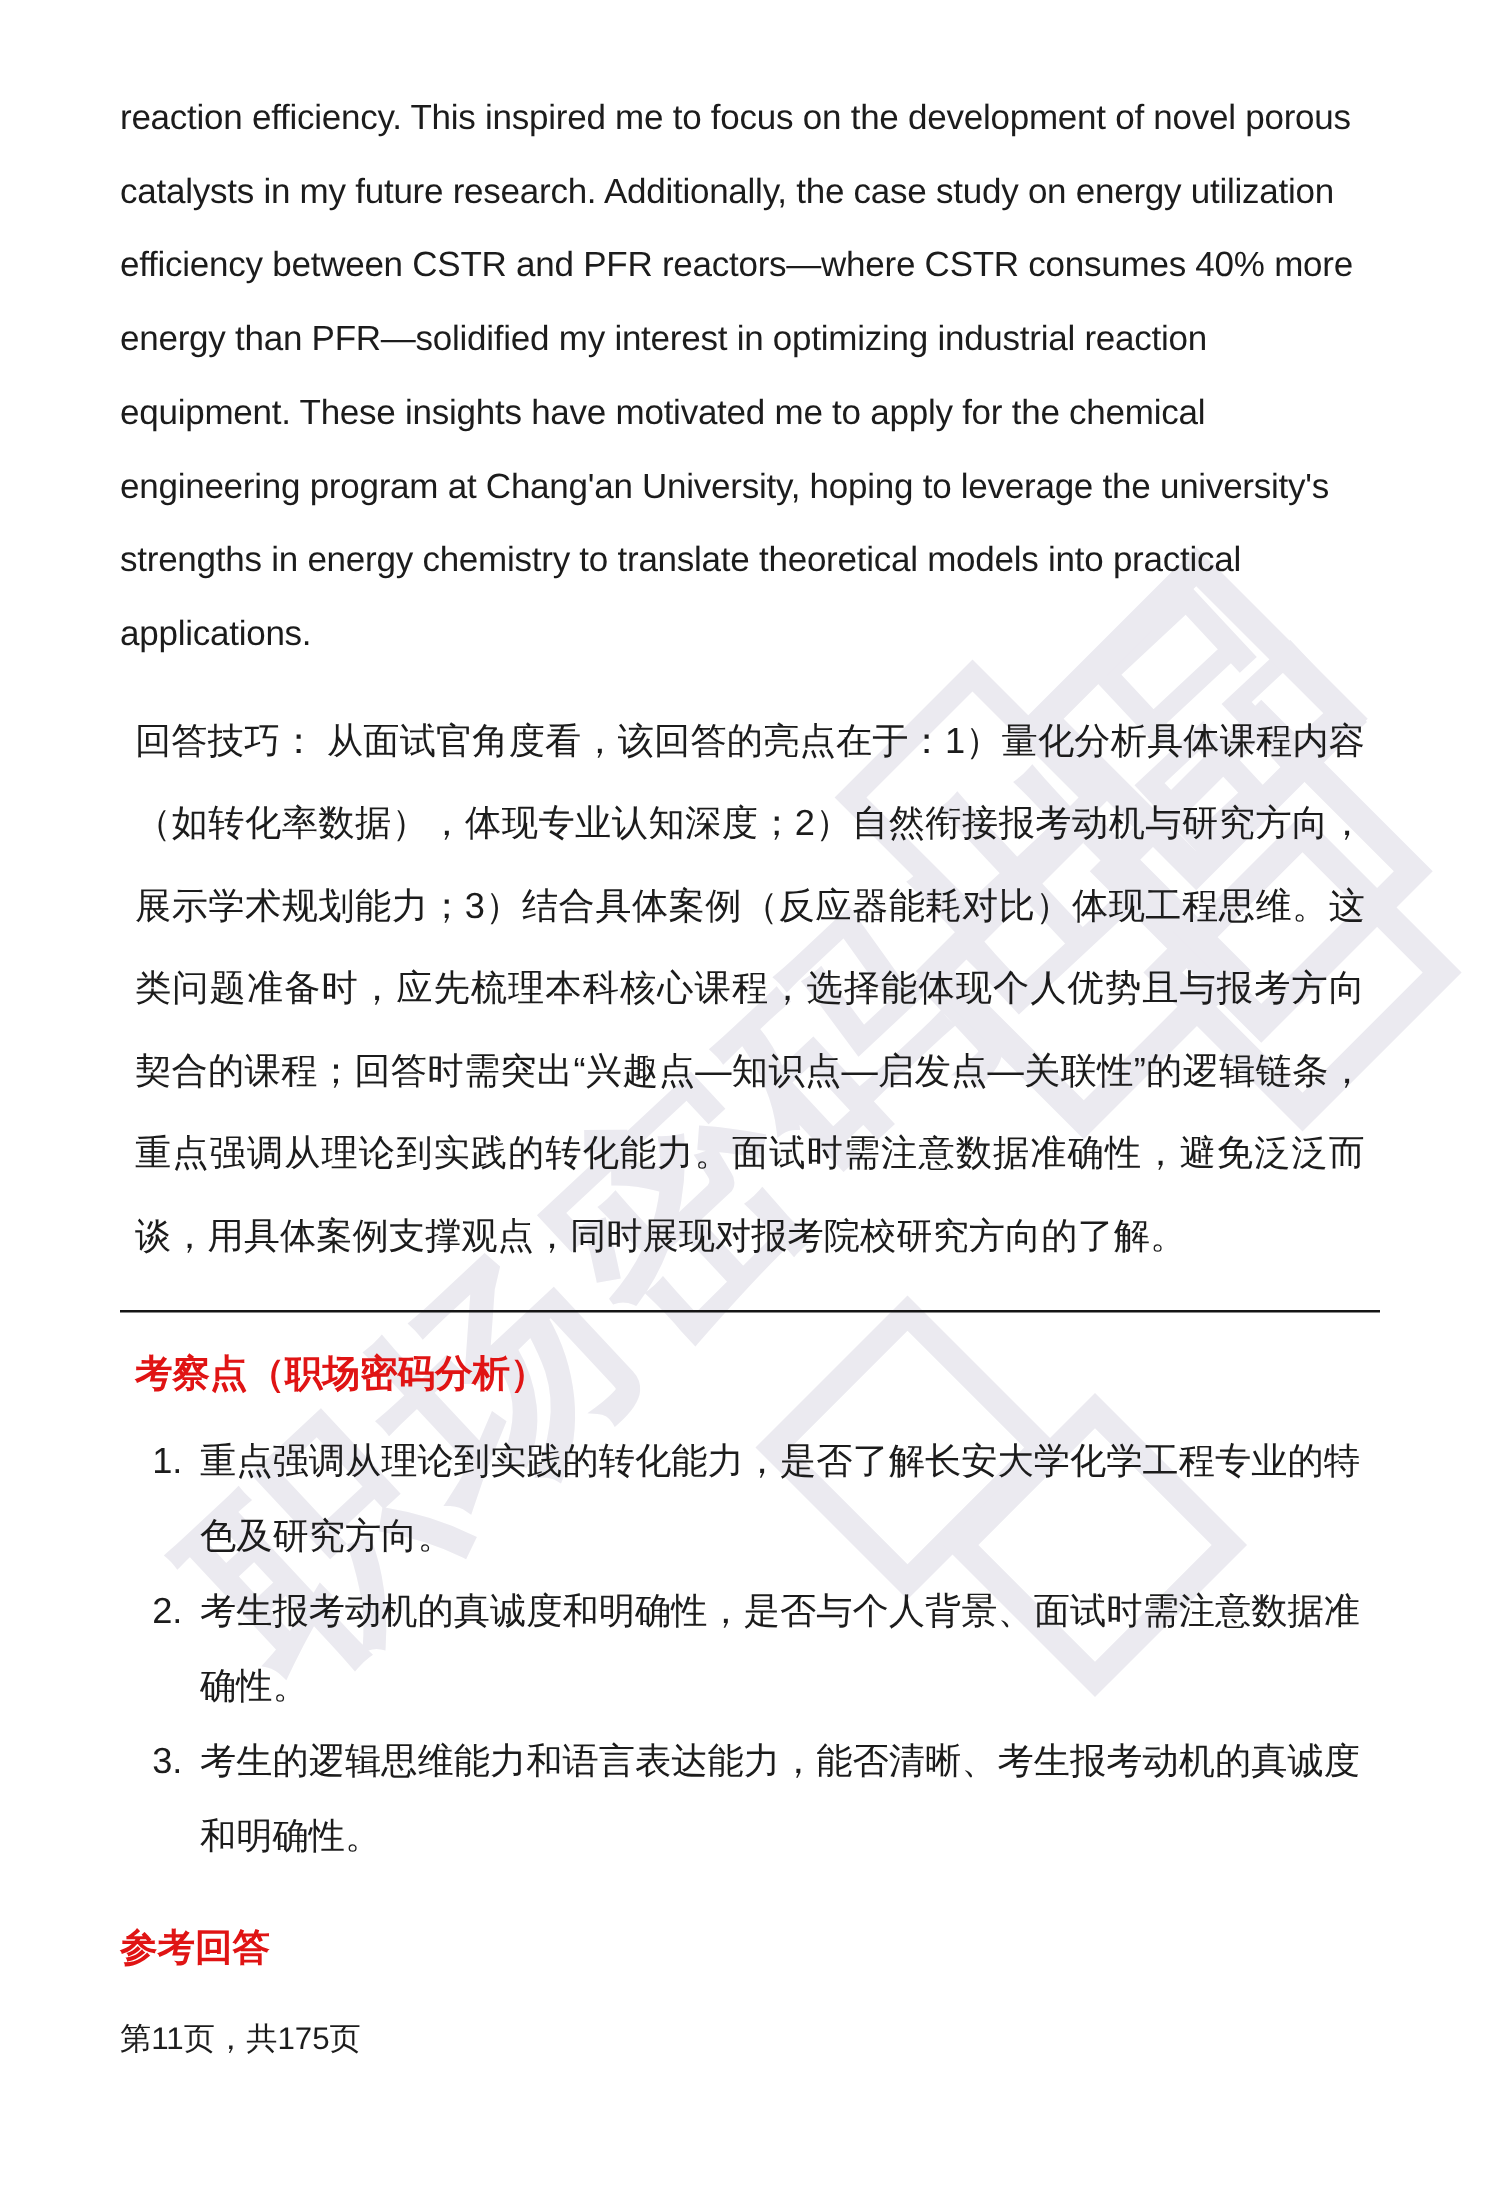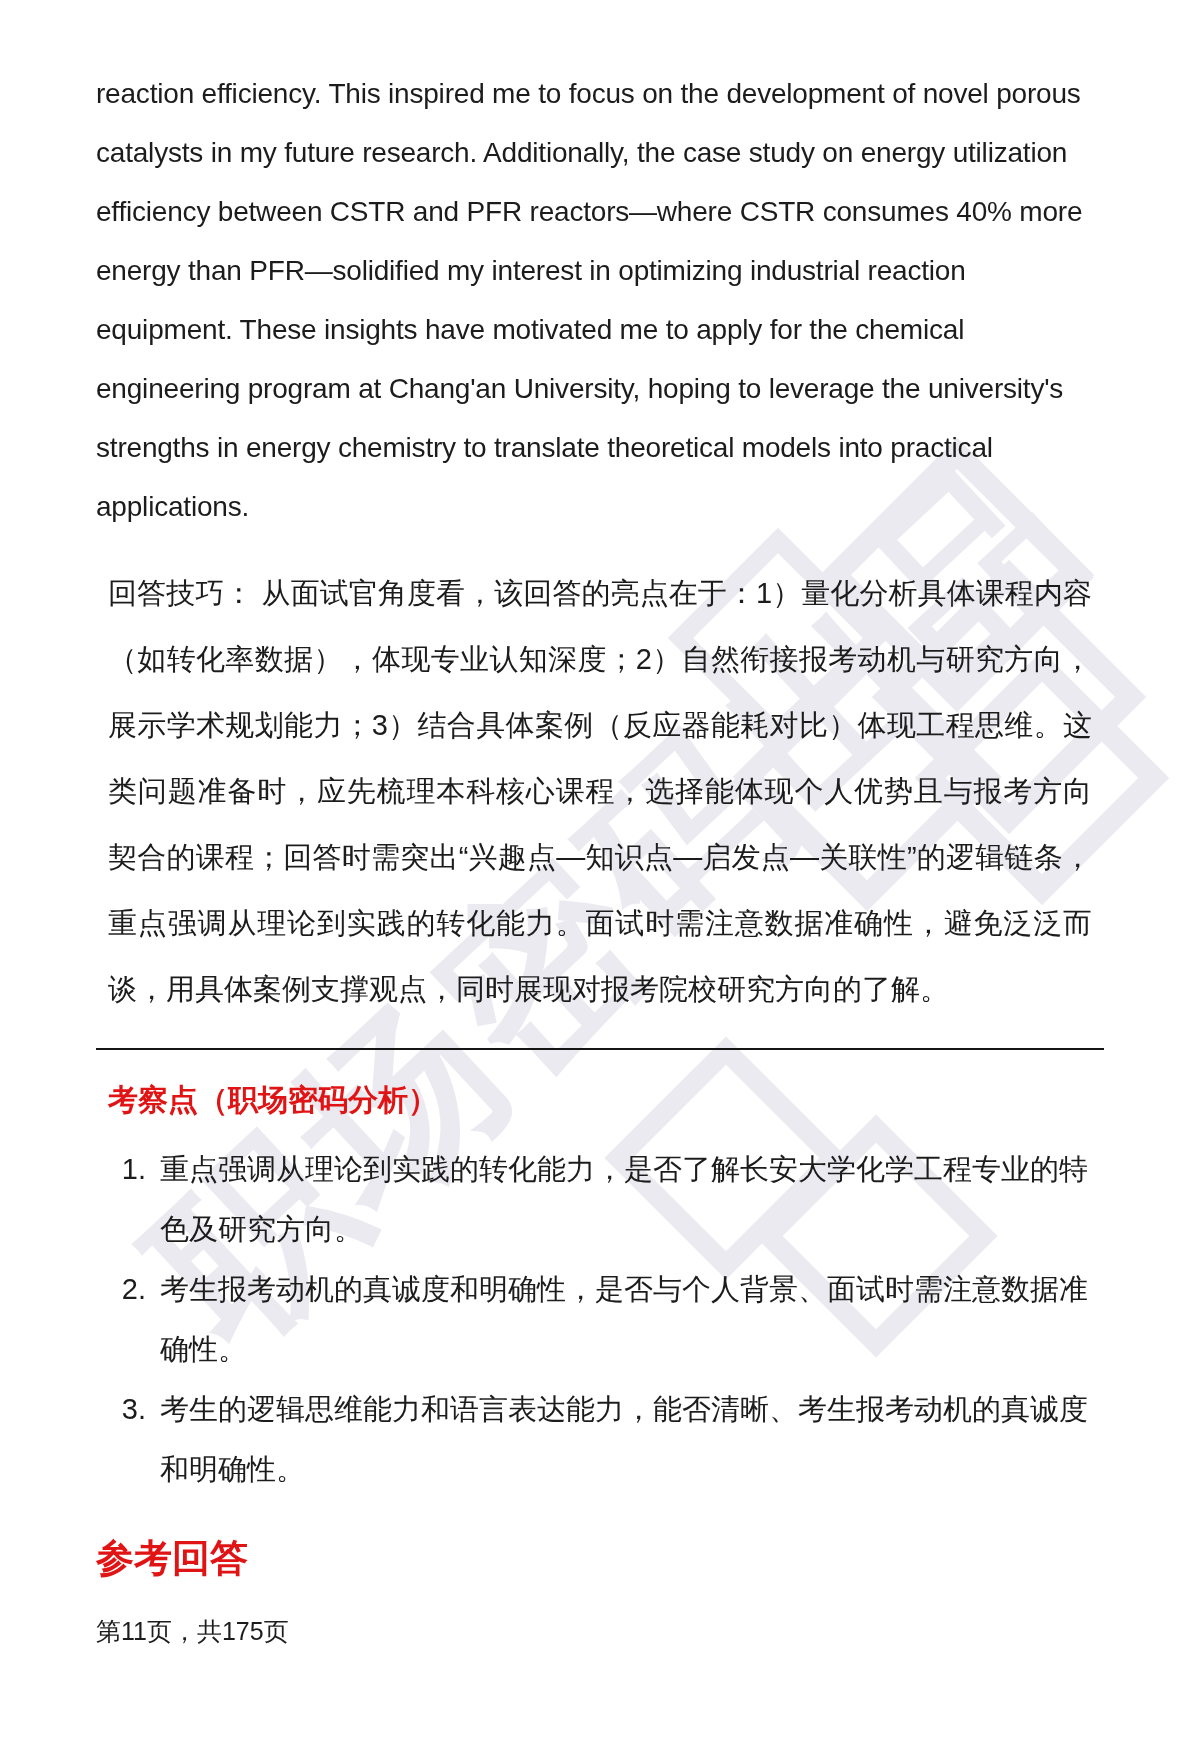--- a/index.html
+++ b/index.html
@@ -94,21 +94,21 @@
     padding-left: 58px;
     font-size: 29px;
     line-height: 60px;
     color: var(--text-color, #1c1c1c);
   }
   .points-list li {
     padding-left: 6px;
   }
   .ref-heading {
     margin: 36px 0 0;
-    font-size: 38px;
+    font-size: 30px;
     font-weight: bold;
     line-height: 47px;
     color: var(--accent-red, #e01414);
   }
   .page-footer {
     margin: 32px 0 0;
     text-align: left;
     font-size: 25px;
     line-height: 34px;
     color: var(--text-color, #1c1c1c);

